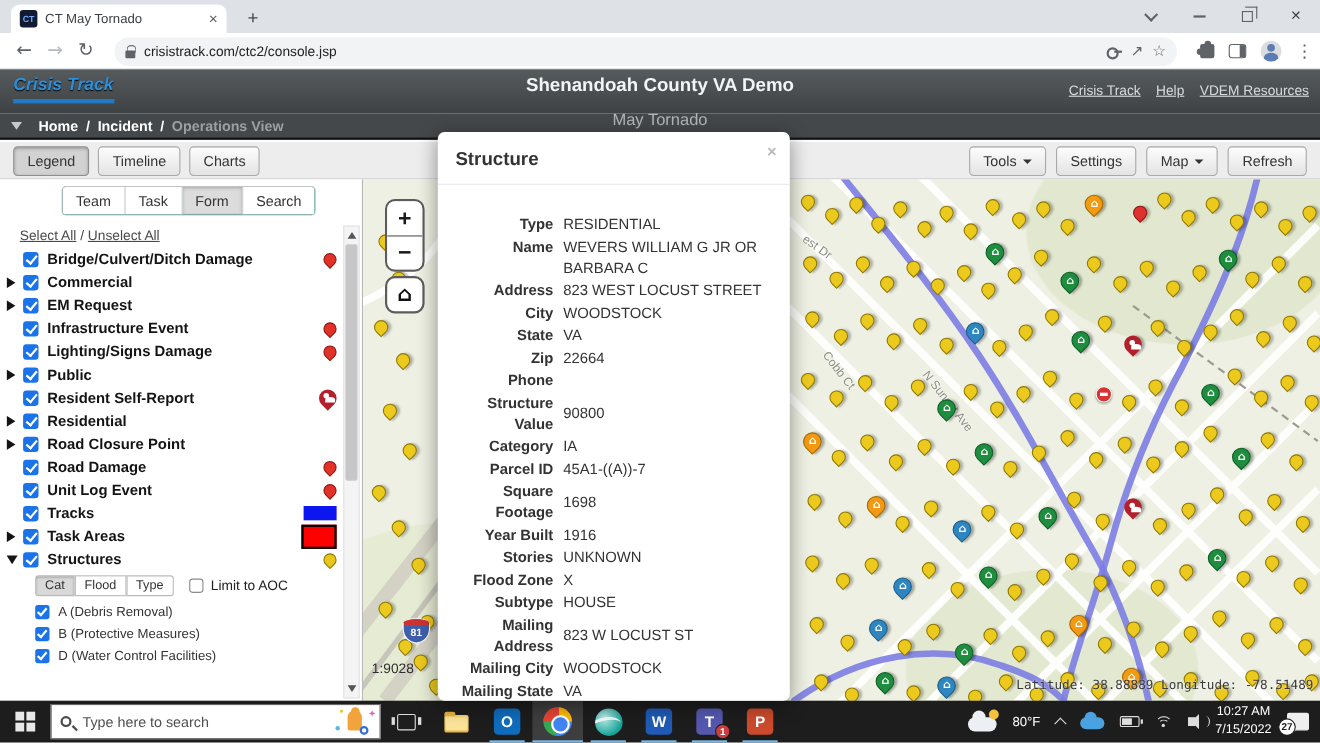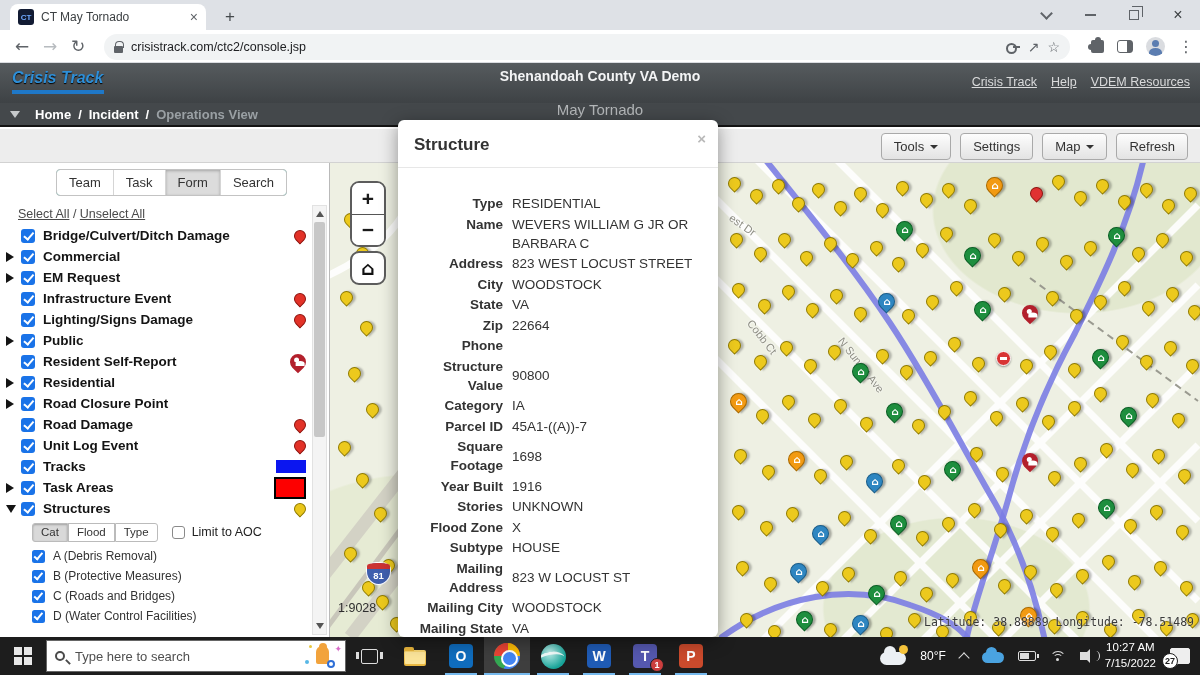--- a/index.html
+++ b/index.html
@@ -37,21 +37,21 @@
   .sidebar-ic:after{content:"";position:absolute;right:0;top:0;width:5px;height:100%;background:#5f6368}
   .avatar{width:19px;height:19px;border-radius:50%;background:#dadce0;position:relative;overflow:hidden}
   .avatar:before{content:"";position:absolute;left:6px;top:3px;width:7px;height:7px;border-radius:50%;background:#5b7db1}
   .avatar:after{content:"";position:absolute;left:3px;top:11px;width:13px;height:9px;border-radius:50% 50% 0 0;background:#5b7db1}
   .tb-right{position:absolute;right:6px;top:0;height:33px;display:flex;align-items:center;gap:13px}
 
   
   #appheader{position:absolute;left:0;top:63px;width:1200px;height:40px;background:linear-gradient(#565b5e,#3e4245)}
   #logo{position:absolute;left:12px;top:6px;font:italic bold 16px "Liberation Sans",sans-serif;color:#2e8fd8;text-shadow:0 1px 1px #000}
   #logo-bar{position:absolute;left:12px;top:27px;width:92px;height:4px;background:#1f78c8}
-  #hd-title{position:absolute;left:0;top:5px;width:1200px;text-align:center;font-weight:bold;font-size:14px;color:#f3f4f5}
+  #hd-title{position:absolute;left:0;top:5px;width:1200px;text-align:center;font-weight:bold;font-size:17px;color:#f3f4f5}
   #hd-links{position:absolute;right:10px;top:12px;font-size:12.5px;color:#d9dadb;display:flex;gap:14px}
   #hd-links span{text-decoration:underline}
   #subhdr{position:absolute;left:0;top:103px;width:1200px;height:24px;background:#44484b;border-bottom:2px solid #141414}
   #hd-subtitle{position:absolute;left:0;top:-2px;width:1200px;text-align:center;font-size:15px;color:#b4b7b9;z-index:1}
   #breadcrumb{position:absolute;left:10px;top:4px;display:flex;align-items:center;gap:7px;font-size:13px;z-index:2}
   .bc-tri{width:0;height:0;border-top:7px solid #c6c9cb;border-left:5px solid transparent;border-right:5px solid transparent;margin-right:8px}
   .bc-item{color:#fff;font-weight:bold}
   .bc-sep{color:#fff;font-weight:bold}
   .bc-last{color:#9aa0a4;font-weight:bold}
 
@@ -271,20 +271,25 @@
     <span class="bc-tri"></span>
   <span class="bc-item">Home</span>
       <span class="bc-sep">/</span>
       <span class="bc-item">Incident</span>
       <span class="bc-sep">/</span>
       <span class="bc-last">Operations View</span>
     </div>
 </div>
 
 <div id="strip">
+  <div id="strip-left">
+      <div class="btn active">Legend</div>
+      <div class="btn">Timeline</div>
+      <div class="btn">Charts</div>
+    </div>
   <div id="strip-right">
       <div class="btn">
         <span>Tools</span>
         <span class="caret"></span>
       </div>
       <div class="btn">
         <span>Settings</span>
       </div>
       <div class="btn">
         <span>Map</span>
@@ -429,24 +434,20 @@
               <span>Limit to AOC</span>
             </span>
           </div>
           <div class="crow">
             <span class="cbs"></span>
             <span class="clabel">A (Debris Removal)</span>
           </div>
           <div class="crow">
             <span class="cbs"></span>
             <span class="clabel">B (Protective Measures)</span>
-          </div>
-          <div class="crow">
-            <span class="cbs"></span>
-            <span class="clabel">C (Roads and Bridges)</span>
           </div>
           <div class="crow">
             <span class="cbs"></span>
             <span class="clabel">D (Water Control Facilities)</span>
           </div>
         </div>
       </div>
   </div>
   <div id="lsb">
     <div class="sb-arr" style="top:1px">

